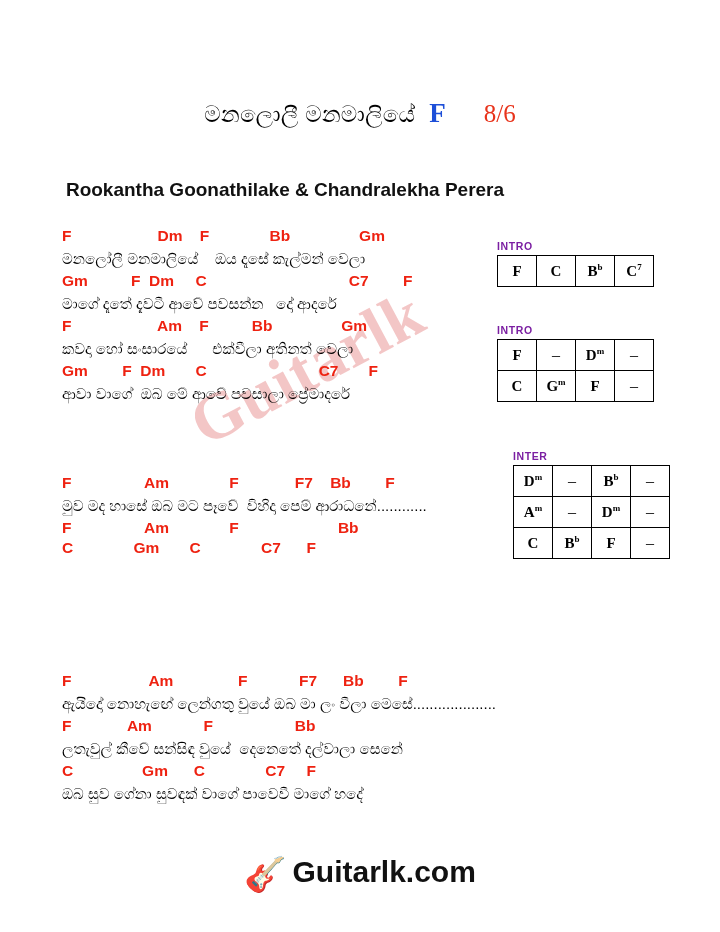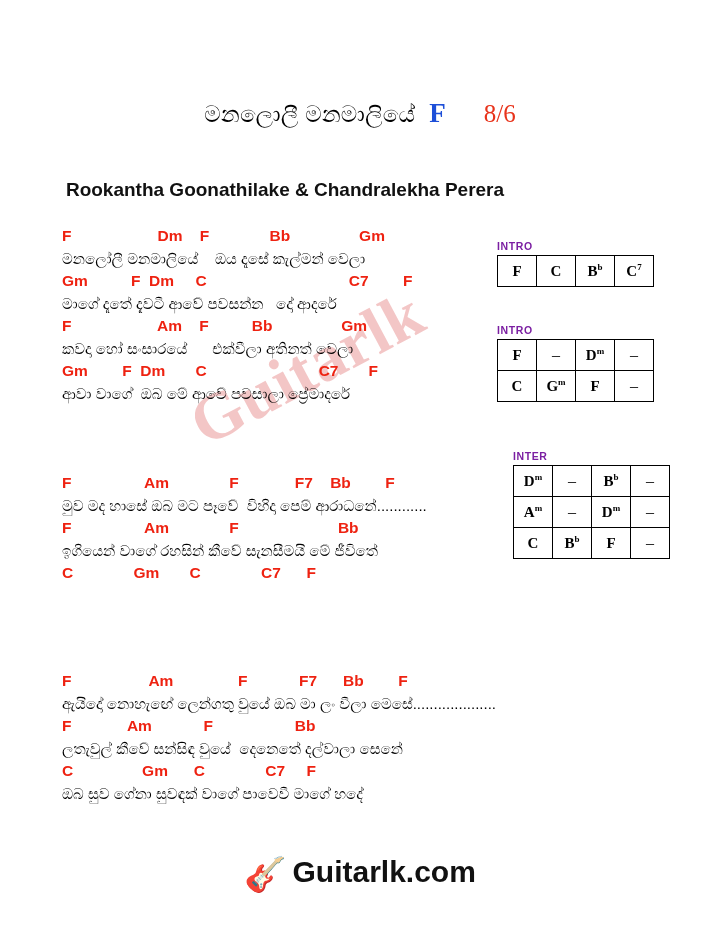--- a/index.html
+++ b/index.html
@@ -184,21 +184,20 @@
     <div class="chordline">F                    Am    F          Bb                Gm</div>
     <div class="lyricline">කවදා හෝ සංසාරයේ      එක්වීලා අතිනත් වෙලා</div>
     <div class="chordline">Gm        F  Dm       C                          C7       F</div>
     <div class="lyricline">ආවා වාගේ  ඔබ මේ ආවේ පවසාලා ප්‍රේමාදරේ</div>
   </div>
 
   <div class="block" style="top:473px;">
     <div class="chordline">F                 Am              F             F7    Bb        F</div>
     <div class="lyricline">මුව මද හාසේ ඔබ මට පෑවේ  විහිදා පෙම් ආරාධනේ............</div>
     <div class="chordline">F                 Am              F                       Bb</div>
-    <div class="lyricline">ඉගියෙන් වාගේ රහසින් කීවේ සැනසීමයි මේ ජීවිතේ</div>
     <div class="chordline">C              Gm       C              C7      F</div>
   </div>
 
   <div class="block" style="top:671px;">
     <div class="chordline">F                  Am               F            F7      Bb        F</div>
     <div class="lyricline">ඇයිදෝ නොහැඟේ ලෙන්ගතු වුයේ ඔබ මා ලං වීලා මෙසේ....................</div>
     <div class="chordline">F             Am            F                   Bb</div>
     <div class="lyricline">ලතැවුල් කීවේ සන්සිඳ වුයේ  දෙනෙතේ දල්වාලා සෙනේ</div>
     <div class="chordline">C                Gm      C              C7     F</div>
     <div class="lyricline">ඔබ සුව ගේනා සුවඳක් වාගේ පාවෙවී මාගේ හදේ</div>

